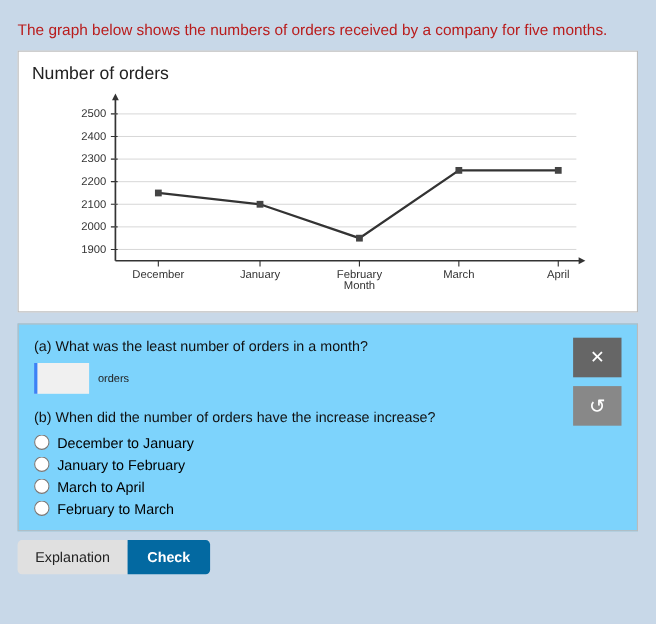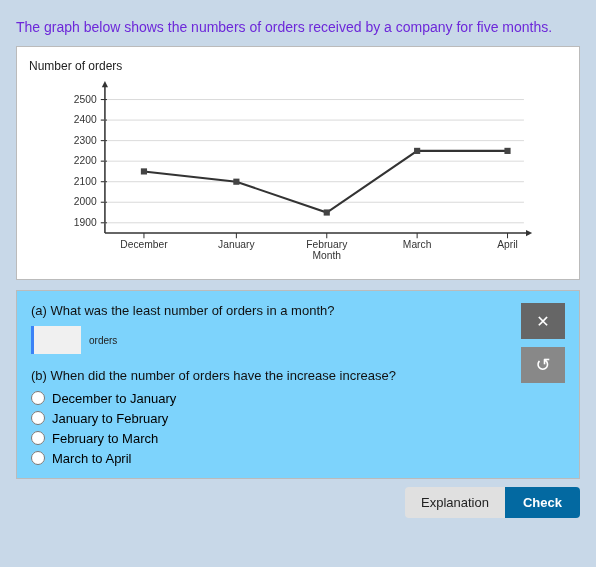--- a/index.html
+++ b/index.html
@@ -6,33 +6,33 @@
     body {
       font-family: Arial, sans-serif;
       background: #c8d8e8;
       width: 596px;
       min-height: 567px;
       padding: 18px 16px 16px 16px;
       font-size: 14px;
     }
     .page-title {
       font-size: 14px;
-      color: #6d28d9;
+      color: #b91c1c;
       margin-bottom: 10px;
       line-height: 1.3;
     }
     .graph-container {
       background: white;
       border: 1px solid #bbb;
       padding: 12px 12px 10px 12px;
       margin-bottom: 10px;
       position: relative;
     }
     .graph-title {
-      font-size: 12px;
+      font-size: 16px;
       color: #222;
       margin-bottom: 6px;
     }
     .chart-area {
       position: relative;
       width: 100%;
       height: 190px;
     }
     svg.chart {
       width: 100%;
@@ -120,21 +120,20 @@
     .radio-option input[type="radio"] {
       accent-color: #333;
       width: 14px;
       height: 14px;
     }
     .bottom-bar {
       display: flex;
       align-items: center;
       gap: 0;
       margin-top: 8px;
-      justify-content: flex-end;
     }
     .btn-explanation {
       background: #e0e0e0;
       border: none;
       padding: 8px 16px;
       font-size: 13px;
       cursor: pointer;
       color: #222;
       border-radius: 4px 0 0 4px;
     }
@@ -237,25 +236,25 @@
         <label class="radio-option">
           <input type="radio" name="increase" style="">
           <span>December to January</span>
         </label>
         <label class="radio-option">
           <input type="radio" name="increase" style="">
           <span>January to February</span>
         </label>
         <label class="radio-option">
           <input type="radio" name="increase" style="">
+          <span>March to April</span>
+        </label>
+        <label class="radio-option">
+          <input type="radio" name="increase" style="">
           <span>February to March</span>
-        </label>
-        <label class="radio-option">
-          <input type="radio" name="increase" style="">
-          <span>March to April</span>
         </label>
       </div>
     </div>
 
     <div class="action-buttons">
       <button class="btn-x">✕</button>
       <button class="btn-undo">↺</button>
     </div>
   </div>
 </div>

